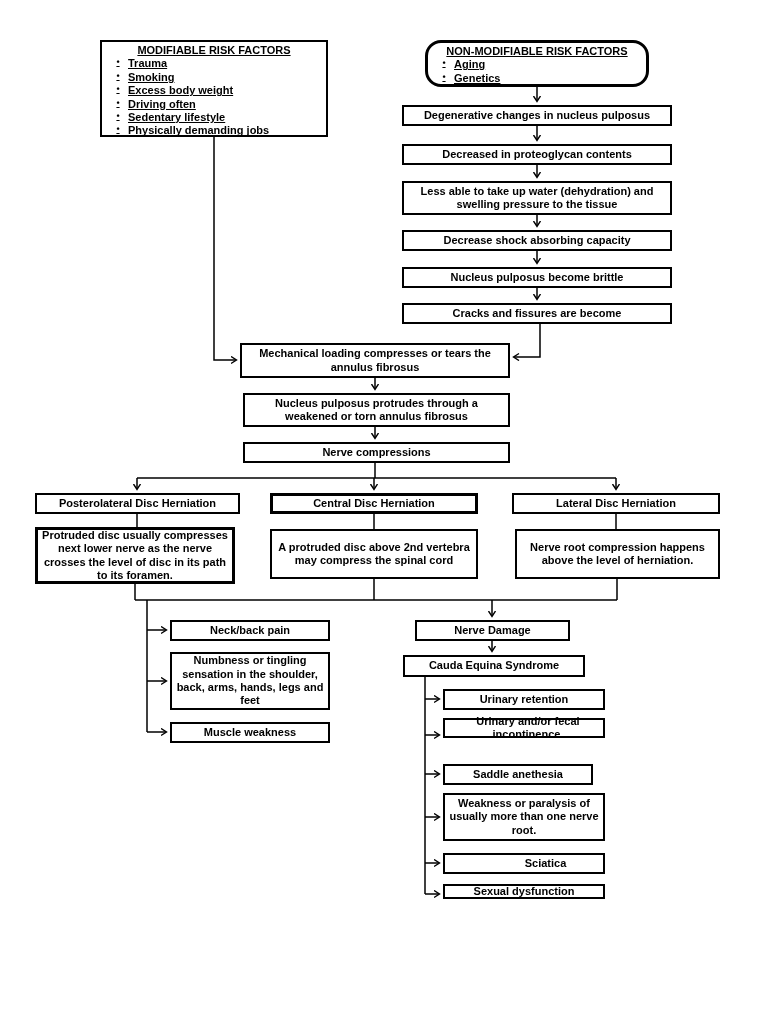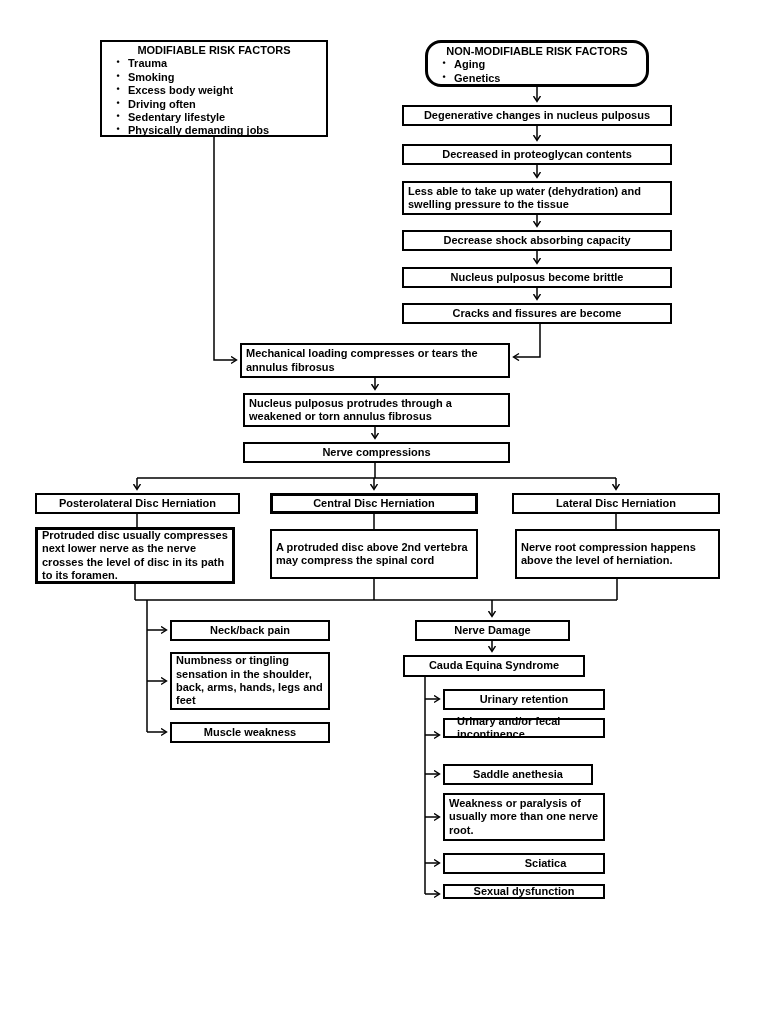--- a/index.html
+++ b/index.html
@@ -3,25 +3,25 @@
 <meta charset="utf-8">
 <style>
   html,body{margin:0;padding:0;background:#ffffff;}
   .canvas{
     position:relative;width:768px;height:1024px;background:#ffffff;
     font-family:"Liberation Sans",sans-serif;overflow:hidden;
   }
   .connectors{position:absolute;left:0;top:0;width:768px;height:1024px;}
   .node{
     position:absolute;border:2px solid #000;background:#fff;box-sizing:border-box;
-    display:flex;align-items:center;justify-content:center;text-align:left;
+    display:flex;align-items:center;justify-content:center;text-align:center;
     font-weight:bold;font-size:11px;line-height:1.22;color:#000;padding:1px 4px;
   }
   .thick{border-width:3px;}
-  .list-node{display:block;text-align:left;padding:2px 6px 2px 6px;}
+  .list-node{display:block;text-align:left;padding:2px 6px 2px 6px;text-decoration:underline;}
   .list-title{text-align:center;font-size:11px;font-weight:bold;}
   .bullet-item{display:flex;}
   .bullet-glyph{width:20px;flex:0 0 20px;text-align:center;font-size:9px;}
 </style>
 </head>
 <body>
 
 <div class="canvas">
 
   <svg class="connectors" viewBox="0 0 768 1024">

